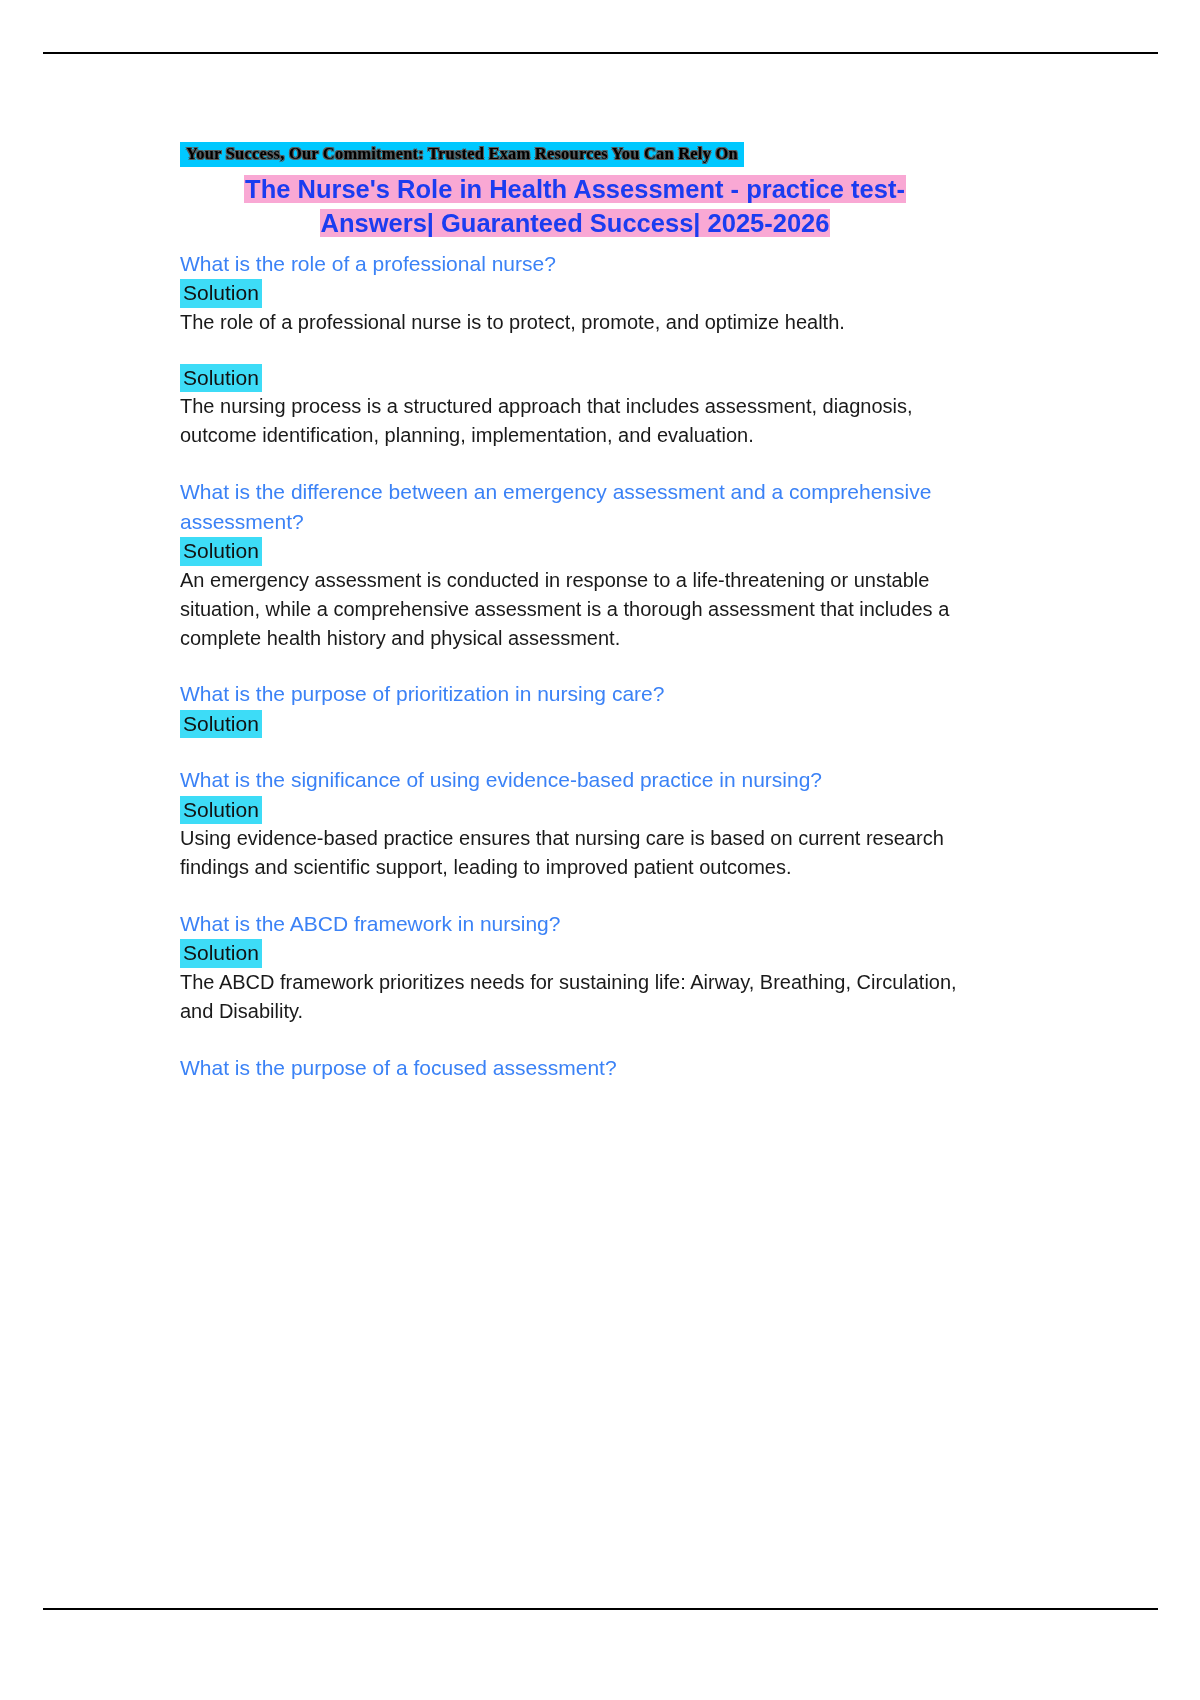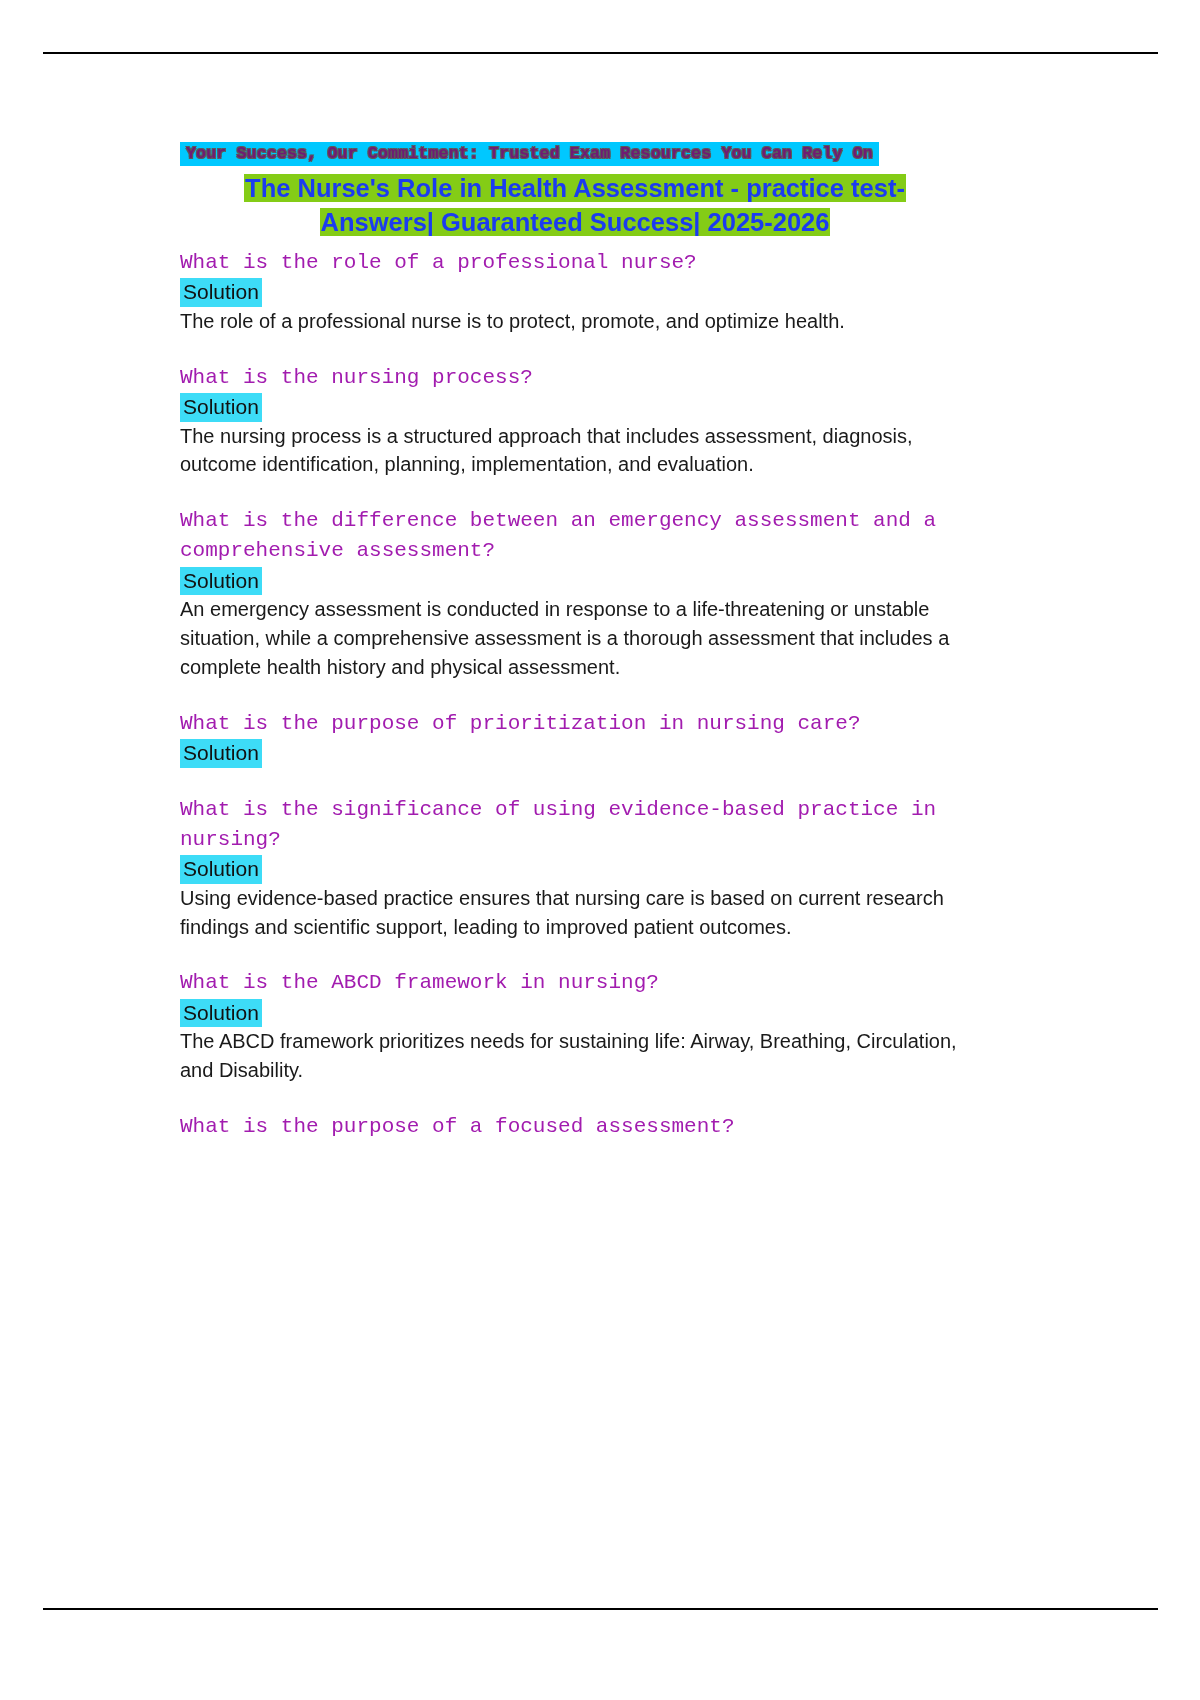--- a/index.html
+++ b/index.html
@@ -36,64 +36,63 @@
   .content {
     position: absolute;
     left: 180px;
     top: 142px;
     width: 840px;
   }
 
   .banner {
     display: block;
     background: #00c8ff;
-    color: #701a75;
+    color: #000000;
     font-weight: bold;
     font-size: 16.5px;
     letter-spacing: 0.2px;
     padding: 2px 6px 3px 6px;
     width: fit-content;
     max-width: 790px;
     white-space: nowrap;
     text-shadow:
       -1px -1px 0 #5a5a5a,
       1px -1px 0 #5a5a5a,
       -1px 1px 0 #5a5a5a,
       1px 1px 0 #5a5a5a;
-    font-family: Liberation Mono, monospace;
+    font-family: Liberation Serif, serif;
   }
 
   .title-block {
     margin-top: 6px;
     text-align: center;
     width: 790px;
   }
   .title-line {
     font-size: 25.5px;
     font-weight: bold;
     color: #1b3cf0;
     line-height: 1.33;
   }
   .title-line span.hl {
-    background: #84cc16;
+    background: #f9a8d4;
     padding: 0 1px;
   }
 
   .body-block {
     margin-top: 8px;
     width: 800px;
   }
   .qa {
     margin-bottom: 0;
   }
   .question {
     font-size: 21px;
     line-height: 1.44;
-    color: #a21caf;
-    font-family: Liberation Mono, monospace;
+    color: #3b82f6;
   }
   .sol-wrap {
     line-height: 1.44;
   }
   .solution-tag {
     display: inline-block;
     background: #3ddcf7;
     color: #111111;
     font-size: 21px;
     line-height: 1.32;
@@ -134,21 +133,20 @@
       <div class="qa">
         <div class="question">What is the role of a professional nurse?</div>
         <div class="sol-wrap">
           <span class="solution-tag">Solution</span>
         </div>
         <div class="answer"> The role of a professional nurse is to protect, promote, and optimize health.</div>
       </div>
       <div class="gap"></div>
 
       <div class="qa">
-        <div class="question">What is the nursing process?</div>
         <div class="sol-wrap">
           <span class="solution-tag">Solution</span>
         </div>
         <div class="answer"> The nursing process is a structured approach that includes assessment, diagnosis, outcome identification, planning, implementation, and evaluation.</div>
       </div>
       <div class="gap"></div>
 
       <div class="qa">
         <div class="question">What is the difference between an emergency assessment and a comprehensive assessment?</div>
         <div class="sol-wrap">

